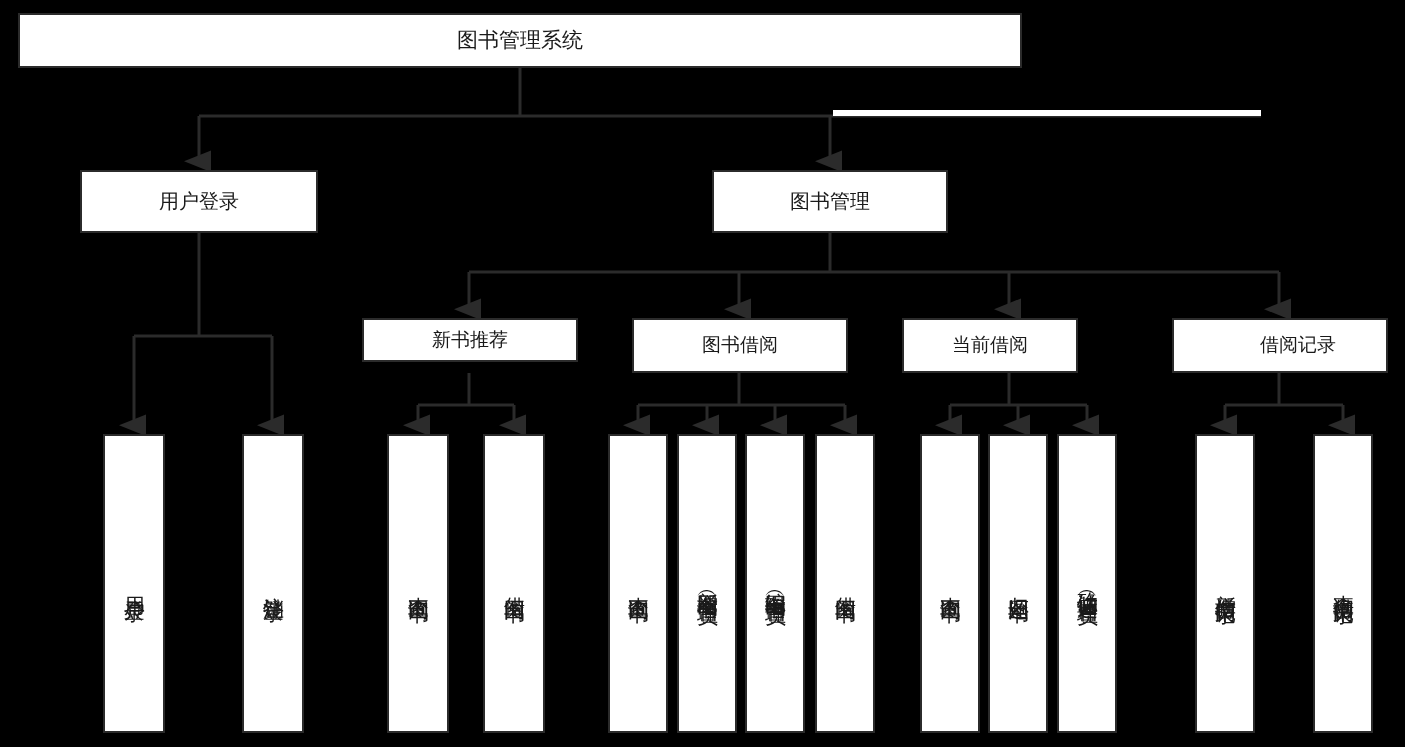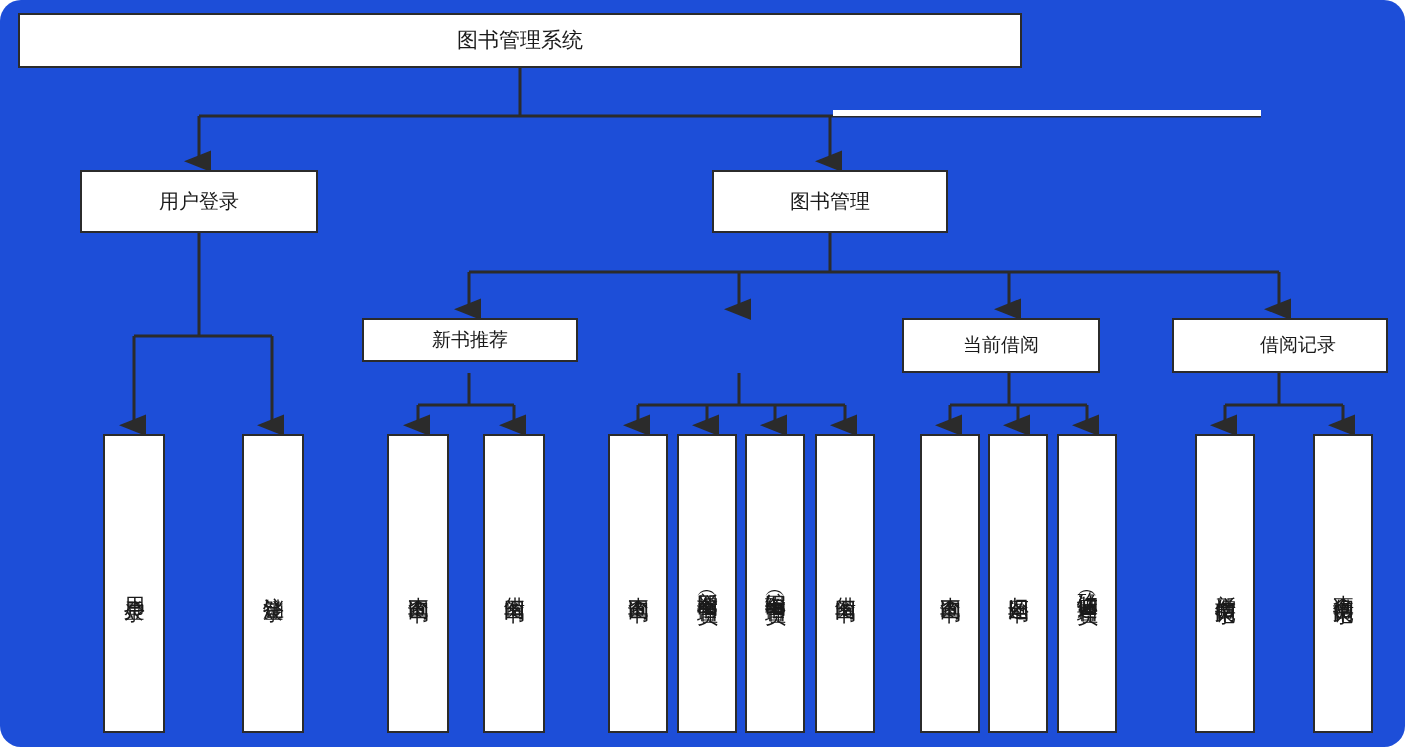--- a/index.html
+++ b/index.html
@@ -7,23 +7,22 @@
     padding: 0;
     background: #ffffff;
   }
   body {
     font-family: "Liberation Sans", "DejaVu Sans", sans-serif;
   }
   #canvas {
     position: relative;
     width: 1405px;
     height: 747px;
-    background: #1d4ed8;
+    background: #000000;
     overflow: hidden;
-    border-radius: 21px;
   }
   #edges {
     position: absolute;
     left: 0;
     top: 0;
     width: 1405px;
     height: 747px;
   }
   .node {
     position: absolute;
@@ -165,21 +164,24 @@
   <div class="node level1" style="left: 80px; top: 170px; width: 238px; height: 63px;">
     <span class="hlabel">用户登录</span>
   </div>
   <div class="node level1" style="left: 712px; top: 170px; width: 236px; height: 63px;">
     <span class="hlabel">图书管理</span>
   </div>
 
   <div class="node level2" style="left: 362px; top: 318px; width: 216px; height: 44px;">
     <span class="hlabel">新书推荐</span>
   </div>
-  <div class="node level2" style="left: 902px; top: 318px; width: 198px; height: 55px;">
+  <div class="node level2" style="left: 632px; top: 318px; width: 216px; height: 55px;">
+    <span class="hlabel">图书借阅</span>
+  </div>
+  <div class="node level2" style="left: 902px; top: 318px; width: 176px; height: 55px;">
     <span class="hlabel">当前借阅</span>
   </div>
   <div class="node level2" style="left: 1172px; top: 318px; width: 216px; height: 55px; padding-left: 36px;">
     <span class="hlabel">借阅记录</span>
   </div>
 
   <div class="node leaf" style="left: 103px; top: 434px; width: 62px; height: 299px;">
     <span class="vlabel">用户登录</span>
   </div>
   <div class="node leaf" style="left: 242px; top: 434px; width: 62px; height: 299px;">

